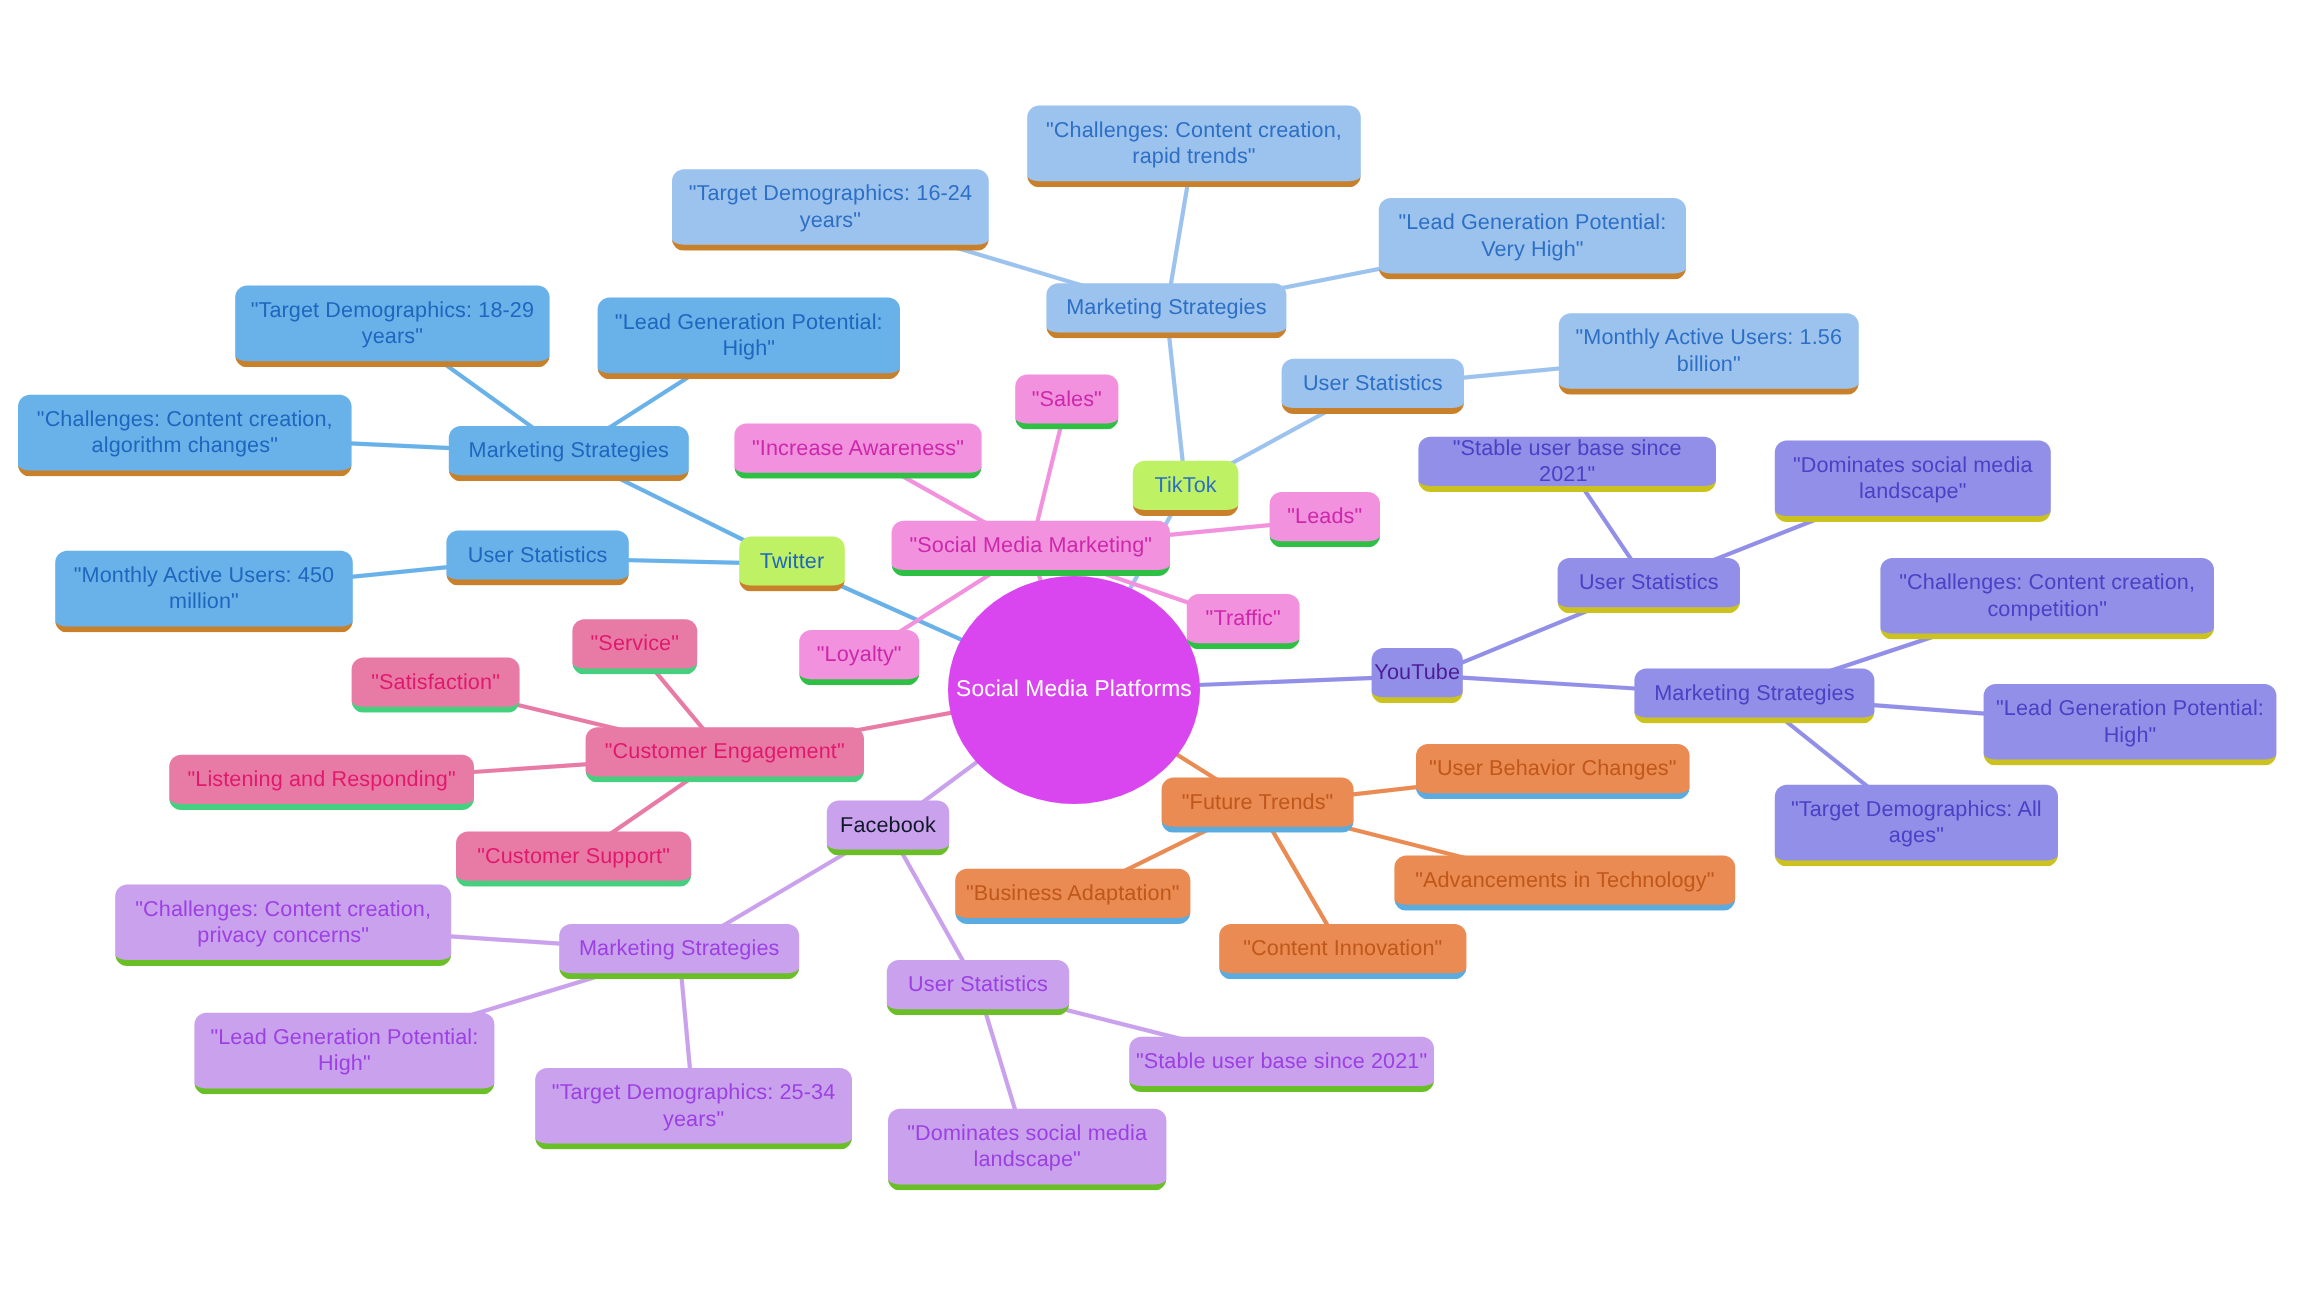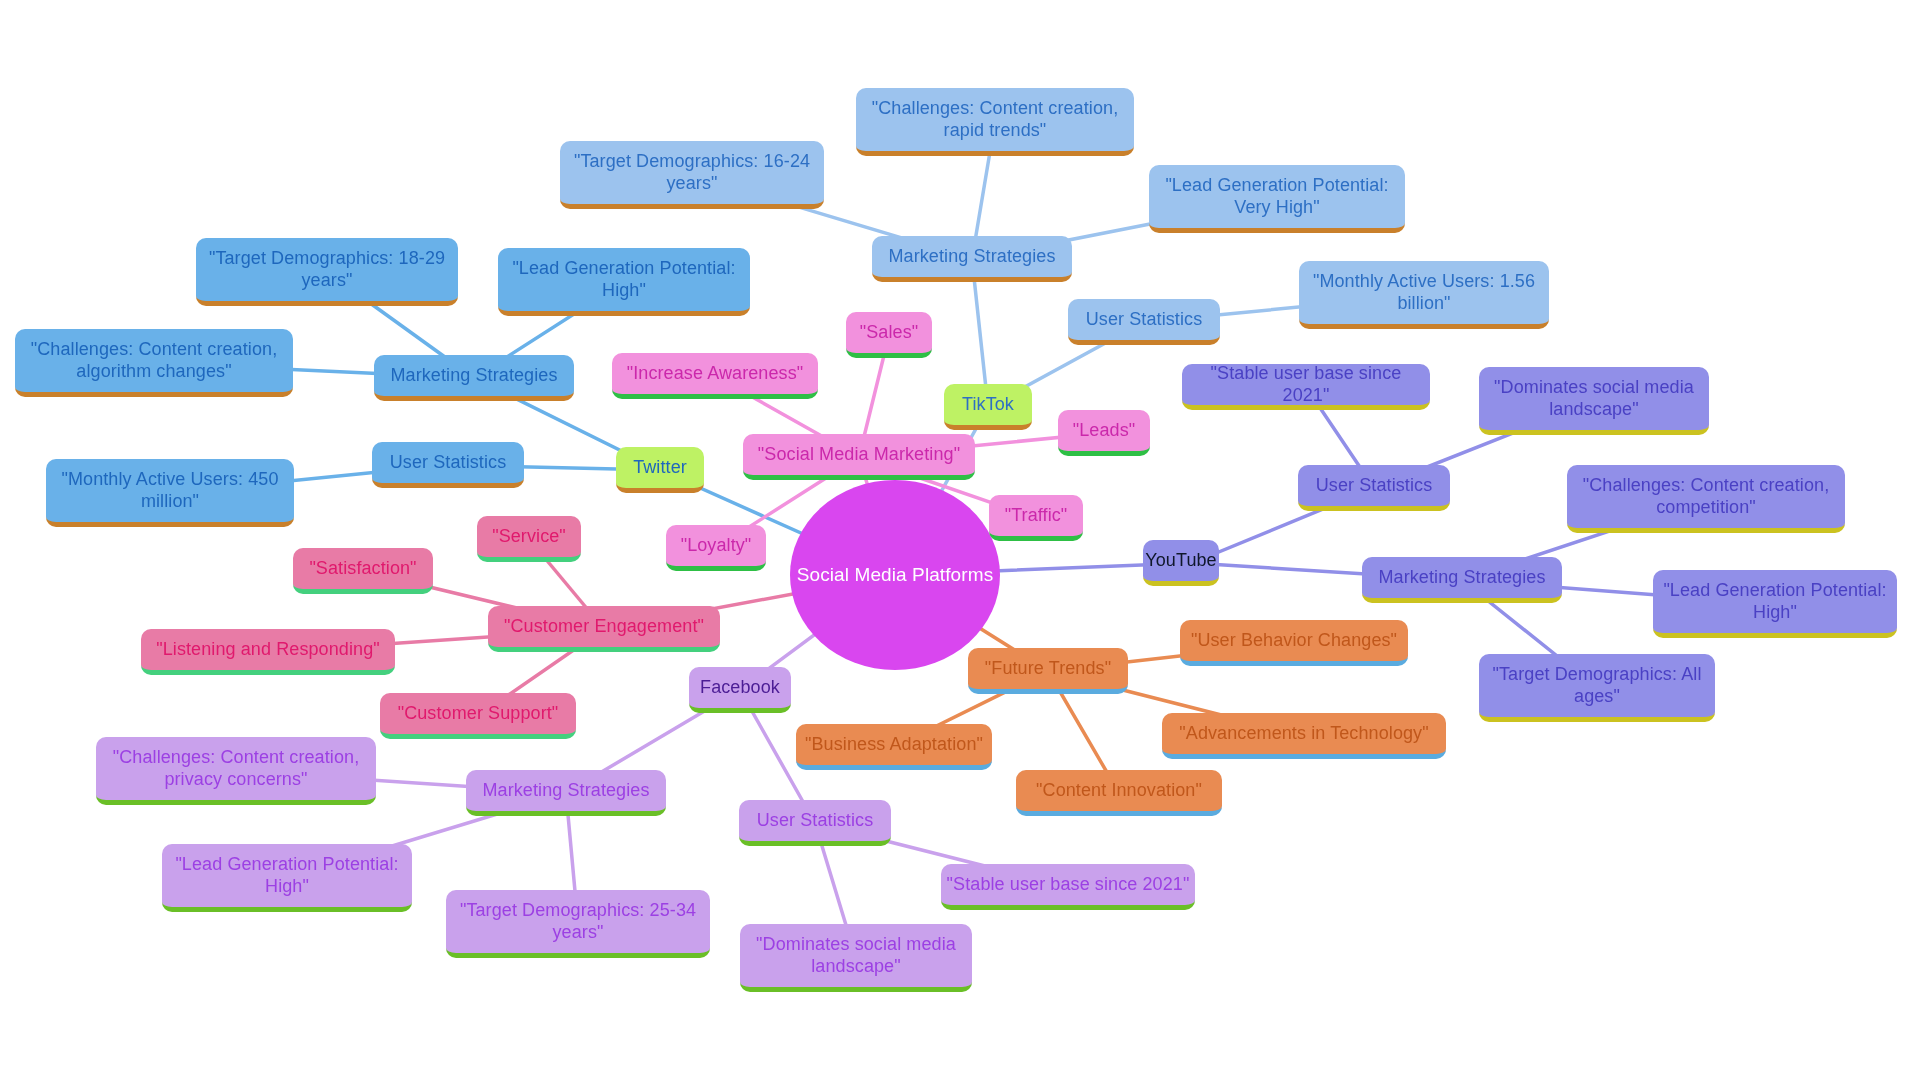--- a/index.html
+++ b/index.html
@@ -93,38 +93,38 @@
     <div class="node" style="left: 612px; top: 353px; width: 206px; height: 46px; background: rgb(242, 145, 221); color: rgb(203, 40, 171); border-bottom: 5px solid rgb(46, 191, 69);">"Increase Awareness"</div>
     <div class="node" style="left: 846px; top: 312px; width: 86px; height: 46px; background: rgb(242, 145, 221); color: rgb(203, 40, 171); border-bottom: 5px solid rgb(46, 191, 69);">"Sales"</div>
     <div class="node" style="left: 1058px; top: 410px; width: 92px; height: 46px; background: rgb(242, 145, 221); color: rgb(203, 40, 171); border-bottom: 5px solid rgb(46, 191, 69);">"Leads"</div>
     <div class="node" style="left: 666px; top: 525px; width: 100px; height: 46px; background: rgb(242, 145, 221); color: rgb(203, 40, 171); border-bottom: 5px solid rgb(46, 191, 69);">"Loyalty"</div>
     <div class="node" style="left: 989px; top: 495px; width: 94px; height: 46px; background: rgb(242, 145, 221); color: rgb(203, 40, 171); border-bottom: 5px solid rgb(46, 191, 69);">"Traffic"</div>
     <div class="node" style="left: 488px; top: 606px; width: 232px; height: 46px; background: rgb(232, 123, 166); color: rgb(224, 25, 109); border-bottom: 5px solid rgb(68, 208, 126);">"Customer Engagement"</div>
     <div class="node" style="left: 477px; top: 516px; width: 104px; height: 46px; background: rgb(232, 123, 166); color: rgb(224, 25, 109); border-bottom: 5px solid rgb(68, 208, 126);">"Service"</div>
     <div class="node" style="left: 293px; top: 548px; width: 140px; height: 46px; background: rgb(232, 123, 166); color: rgb(224, 25, 109); border-bottom: 5px solid rgb(68, 208, 126);">"Satisfaction"</div>
     <div class="node" style="left: 141px; top: 629px; width: 254px; height: 46px; background: rgb(232, 123, 166); color: rgb(224, 25, 109); border-bottom: 5px solid rgb(68, 208, 126);">"Listening and Responding"</div>
     <div class="node" style="left: 380px; top: 693px; width: 196px; height: 46px; background: rgb(232, 123, 166); color: rgb(224, 25, 109); border-bottom: 5px solid rgb(68, 208, 126);">"Customer Support"</div>
-    <div class="node" style="left: 1143px; top: 540px; width: 76px; height: 46px; background: rgb(145, 143, 232); color: #0f172a; border-bottom: 5px solid rgb(203, 194, 32);">YouTube</div>
+    <div class="node" style="left: 1143px; top: 540px; width: 76px; height: 46px; background: rgb(145, 143, 232); color: #4c1d95; border-bottom: 5px solid rgb(203, 194, 32);">YouTube</div>
     <div class="node" style="left: 1298px; top: 465px; width: 152px; height: 46px; background: rgb(145, 143, 232); color: rgb(74, 65, 196); border-bottom: 5px solid rgb(203, 194, 32);">User Statistics</div>
     <div class="node" style="left: 1362px; top: 557px; width: 200px; height: 46px; background: rgb(145, 143, 232); color: rgb(74, 65, 196); border-bottom: 5px solid rgb(203, 194, 32);">Marketing Strategies</div>
     <div class="node" style="left: 1182px; top: 364px; width: 248px; height: 46px; background: rgb(145, 143, 232); color: rgb(74, 65, 196); border-bottom: 5px solid rgb(203, 194, 32);">"Stable user base since 2021"</div>
     <div class="node" style="left: 1479px; top: 367px; width: 230px; height: 68px; background: rgb(145, 143, 232); color: rgb(74, 65, 196); border-bottom: 5px solid rgb(203, 194, 32);">"Dominates social media
 landscape"</div>
     <div class="node" style="left: 1567px; top: 465px; width: 278px; height: 68px; background: rgb(145, 143, 232); color: rgb(74, 65, 196); border-bottom: 5px solid rgb(203, 194, 32);">"Challenges: Content creation,
 competition"</div>
     <div class="node" style="left: 1653px; top: 570px; width: 244px; height: 68px; background: rgb(145, 143, 232); color: rgb(74, 65, 196); border-bottom: 5px solid rgb(203, 194, 32);">"Lead Generation Potential:
 High"</div>
     <div class="node" style="left: 1479px; top: 654px; width: 236px; height: 68px; background: rgb(145, 143, 232); color: rgb(74, 65, 196); border-bottom: 5px solid rgb(203, 194, 32);">"Target Demographics: All
 ages"</div>
     <div class="node" style="left: 968px; top: 648px; width: 160px; height: 46px; background: rgb(233, 139, 82); color: rgb(192, 87, 27); border-bottom: 5px solid rgb(90, 171, 223);">"Future Trends"</div>
     <div class="node" style="left: 1180px; top: 620px; width: 228px; height: 46px; background: rgb(233, 139, 82); color: rgb(192, 87, 27); border-bottom: 5px solid rgb(90, 171, 223);">"User Behavior Changes"</div>
     <div class="node" style="left: 1162px; top: 713px; width: 284px; height: 46px; background: rgb(233, 139, 82); color: rgb(192, 87, 27); border-bottom: 5px solid rgb(90, 171, 223);">"Advancements in Technology"</div>
     <div class="node" style="left: 796px; top: 724px; width: 196px; height: 46px; background: rgb(233, 139, 82); color: rgb(192, 87, 27); border-bottom: 5px solid rgb(90, 171, 223);">"Business Adaptation"</div>
     <div class="node" style="left: 1016px; top: 770px; width: 206px; height: 46px; background: rgb(233, 139, 82); color: rgb(192, 87, 27); border-bottom: 5px solid rgb(90, 171, 223);">"Content Innovation"</div>
-    <div class="node" style="left: 689px; top: 667px; width: 102px; height: 46px; background: rgb(201, 161, 236); color: #4c1d95; border-bottom: 5px solid rgb(106, 191, 39);">Facebook</div>
+    <div class="node" style="left: 689px; top: 667px; width: 102px; height: 46px; background: rgb(201, 161, 236); color: #0f172a; border-bottom: 5px solid rgb(106, 191, 39);">Facebook</div>
     <div class="node" style="left: 466px; top: 770px; width: 200px; height: 46px; background: rgb(201, 161, 236); color: rgb(156, 64, 227); border-bottom: 5px solid rgb(106, 191, 39);">Marketing Strategies</div>
     <div class="node" style="left: 739px; top: 800px; width: 152px; height: 46px; background: rgb(201, 161, 236); color: rgb(156, 64, 227); border-bottom: 5px solid rgb(106, 191, 39);">User Statistics</div>
     <div class="node" style="left: 96px; top: 737px; width: 280px; height: 68px; background: rgb(201, 161, 236); color: rgb(156, 64, 227); border-bottom: 5px solid rgb(106, 191, 39);">"Challenges: Content creation,
 privacy concerns"</div>
     <div class="node" style="left: 162px; top: 844px; width: 250px; height: 68px; background: rgb(201, 161, 236); color: rgb(156, 64, 227); border-bottom: 5px solid rgb(106, 191, 39);">"Lead Generation Potential:
 High"</div>
     <div class="node" style="left: 446px; top: 890px; width: 264px; height: 68px; background: rgb(201, 161, 236); color: rgb(156, 64, 227); border-bottom: 5px solid rgb(106, 191, 39);">"Target Demographics: 25-34
 years"</div>
     <div class="node" style="left: 941px; top: 864px; width: 254px; height: 46px; background: rgb(201, 161, 236); color: rgb(156, 64, 227); border-bottom: 5px solid rgb(106, 191, 39);">"Stable user base since 2021"</div>
     <div class="node" style="left: 740px; top: 924px; width: 232px; height: 68px; background: rgb(201, 161, 236); color: rgb(156, 64, 227); border-bottom: 5px solid rgb(106, 191, 39);">"Dominates social media

